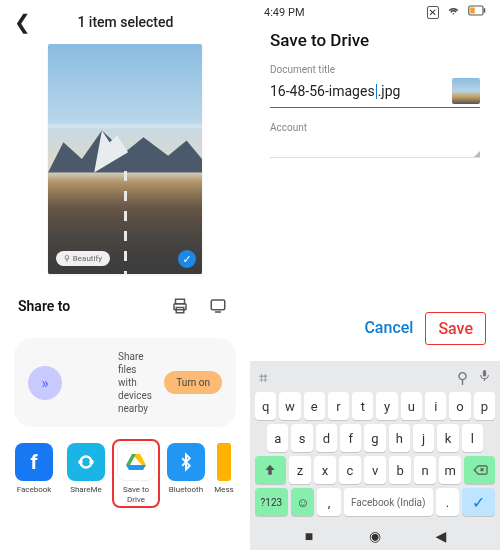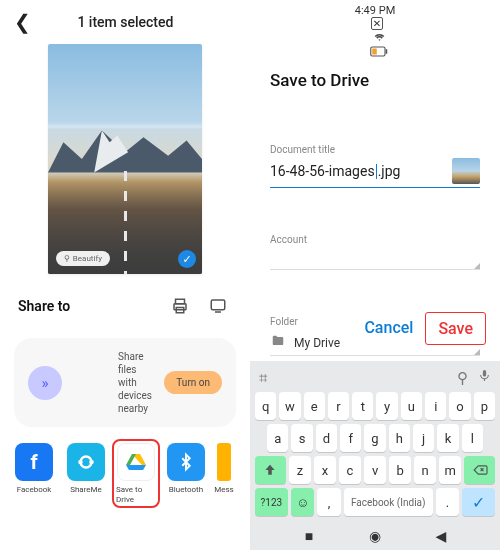--- a/index.html
+++ b/index.html
@@ -21,29 +21,29 @@
   .shareto { display:flex; align-items:center; padding:18px 18px 12px; }
   .shareto-label { flex:1; font-weight:600; font-size:14px; color:#111;}
   .shareto-icn { width:28px; height:28px; margin-left:10px; display:flex; align-items:center; justify-content:center; color:#555; font-size:16px;}
   .nearby { margin:6px 14px 0; background:#f7f7f7; border-radius:18px; display:flex; align-items:center; padding:12px 14px; gap:12px;}
   .nearby-circ { width:34px; height:34px; border-radius:50%; background:#c7c9ff; display:flex; align-items:center; justify-content:center; color:#5b5fff; font-size:15px;}
   .nearby-txt { flex:1; font-size:10px; color:#555; line-height:1.3;margin-left:44px;}
   .turnon { background:#fdba74; border-radius:14px; padding:6px 12px; font-size:10px; color:#444;}
   .apps { display:flex; padding:16px 10px 0; gap:4px; }
   .app { flex:0 0 48px; display:flex; flex-direction:column; align-items:center; gap:4px;}
   .app-ic { width:38px; height:38px; border-radius:8px; display:flex; align-items:center; justify-content:center; color:#fff; font-size:20px; font-weight:700;}
-  .app-lbl { font-size:8px; color:#444; line-height:1.2;}
+  .app-lbl { font-size:8px; color:#444; text-align:center; line-height:1.2;}
   .app.highlight { border:2px solid #e33; border-radius:8px; padding:2px; margin:-4px -2px;}
   
-  .r-status { display:flex; align-items:center; padding:4px 14px 0; font-size:11px; color:#333;flex-direction:column;}
+  .r-status { display:flex; align-items:center; padding:4px 14px 0; font-size:11px; color:#333;}
   .r-status .spacer { flex:1;}
   .r-status svg, .r-status span.ic { margin-left:4px;}
   .r-title { font-size:17px; font-weight:500; color:#111; padding:10px 20px 14px;}
   .field { padding:0 20px 6px;}
-  .field-lbl { font-size:10px; color:#888; margin-bottom:3px;margin-top:40px;}
+  .field-lbl { font-size:10px; color:#888; margin-bottom:3px;}
   .doc-row { display:flex; align-items:center; border-bottom:1.5px solid #0b7dd6; padding-bottom:3px;}
   .doc-input { flex:1; font-size:14px; color:#222; border:none; outline:none; background:transparent;}
   .doc-input .cursor { display:inline-block; width:1px; height:15px; background:#0b7dd6; vertical-align:middle; margin:0 1px;}
   .thumb { width:28px; height:26px; border-radius:2px; background:linear-gradient(to bottom,#8abce0 0%,#b8d4e8 50%,#c9a56a 70%,#555 100%);}
   .simple-field { border-bottom:1px solid #ddd; min-height:22px; position:relative;}
   .corner { position:absolute; right:0; bottom:0; width:0; height:0; border-left:6px solid transparent; border-bottom:6px solid #bbb;}
   .folder-row { display:flex; align-items:center; gap:8px; border-bottom:1px solid #ddd; padding:4px 0; position:relative;}
   .folder-ic { color:#777; font-size:14px;}
   .folder-name { font-size:12px; color:#333;}
   .actions { position:absolute; right:0; top:312px; display:flex; gap:0; padding-right:14px;}
@@ -171,32 +171,20 @@
       <div class="doc-input"><span>16-48-56-images</span><span class="cursor"></span><span>.jpg</span></div>
       <div class="thumb"></div>
     </div>
   </div>
   <div class="field" style="margin-top:8px">
     <div class="field-lbl">Account</div>
     <div class="simple-field">
         <div class="corner"></div>
       </div>
   </div>
-  <div class="field" style="margin-top:14px">
-    <div class="field-lbl">Folder</div>
-    <div class="folder-row">
-      <span class="folder-ic">
-        <svg width="16" height="14" viewBox="0 0 24 24" fill="#888">
-            <path d="M3 5a2 2 0 012-2h4l2 2h8a2 2 0 012 2v10a2 2 0 01-2 2H5a2 2 0 01-2-2z"></path>
-          </svg>
-      </span>
-      <span class="folder-name">My Drive</span>
-      <div class="corner"></div>
-    </div>
-  </div>
   <div class="actions">
     <div class="action-btn cancel">Cancel</div>
     <div class="action-btn save">Save</div>
   </div>
 
   <div class="kbd">
     <div class="kbd-top">
       <span>⌗</span>
       <span class="sp"></span>
       <span style="margin-right:10px">⚲</span>

